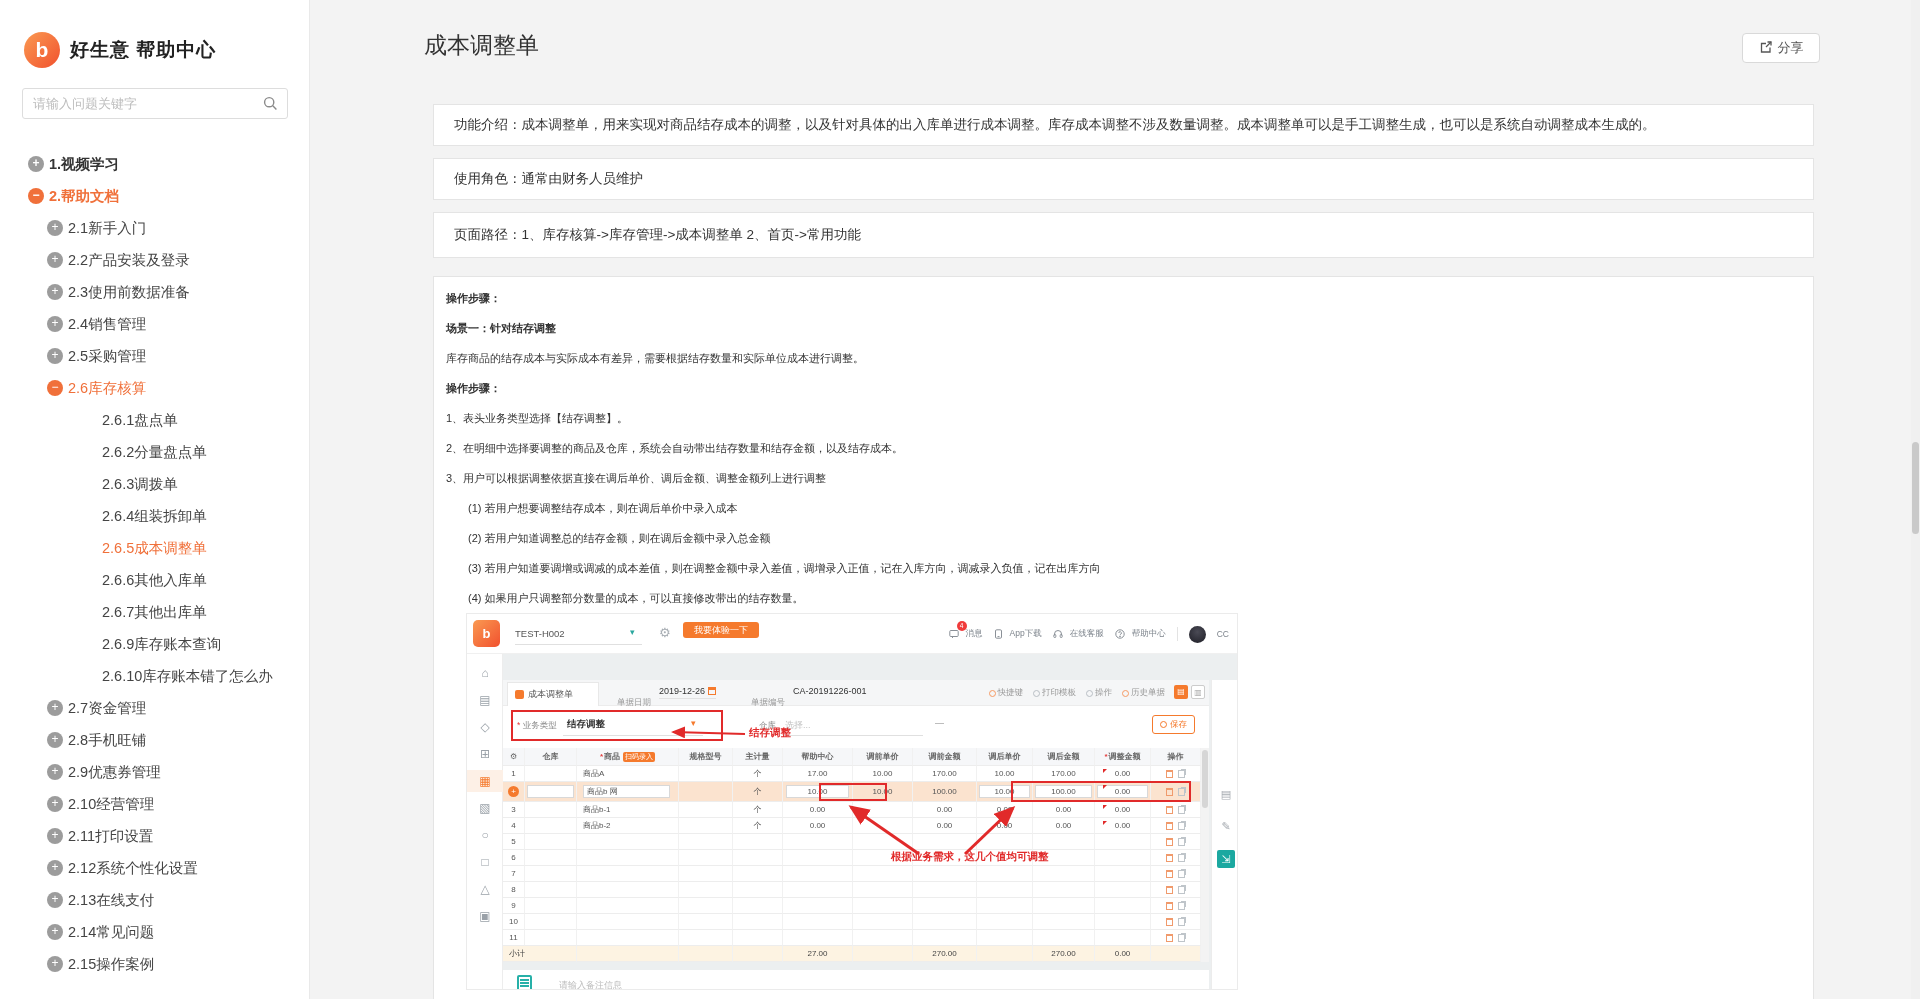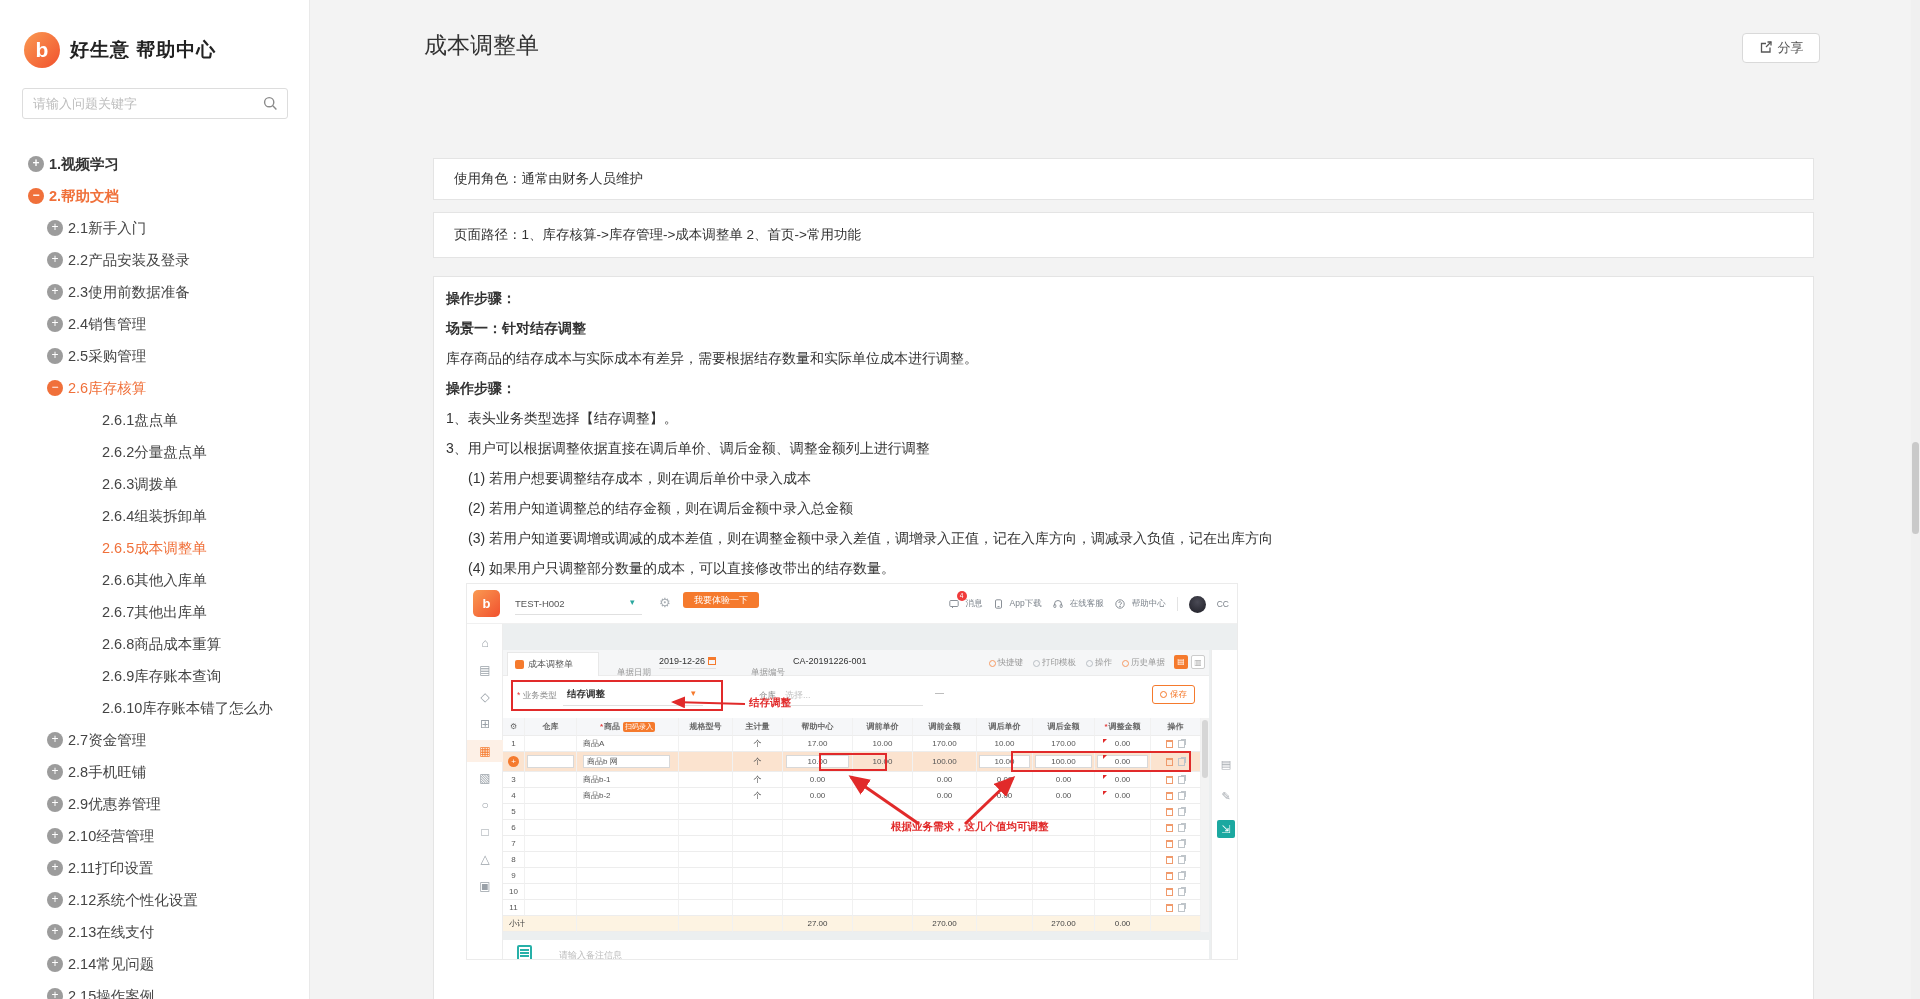--- a/index.html
+++ b/index.html
@@ -28,21 +28,21 @@
   .nav-item.active, .nav-item.active .lbl { color:#f0703a; }
 
   
   .main-title { position:absolute; left:424px; top:30px; font-size:23px; font-weight:400; color:#333; }
   .share-btn { position:absolute; left:1742px; top:33px; width:78px; height:30px; background:#fff; border:1px solid #d9d9d9; border-radius:4px; display:flex; align-items:center; justify-content:center; gap:5px; font-size:13px; color:#555; cursor:pointer; font-family:inherit; }
   .info-box { position:absolute; left:433px; width:1381px; background:#fff; border:1px solid #e4e4e4; display:flex; align-items:center; padding:0 20px; font-size:13.5px; color:#333; }
   .box1 { top:104px; height:42px; }
   .box2 { top:158px; height:42px;text-align:center; }
   .box3 { top:212px; height:46px; }
   .main-box { position:absolute; left:433px; top:276px; width:1381px; height:730px; background:#fff; border:1px solid #e4e4e4; padding:6px 12px 0; }
-  .main-box p { line-height:30px; font-size:14px; color:#333; }
+  .main-box p { line-height:30px; font-size:11px; color:#333; }
   .main-box p.bold { font-weight:bold; }
   .substeps p { margin-left:22px; }
 
   
   .app-shot { position:relative; margin:0 0 0 20px; width:772px; height:377px; background:#eceff0; border:1px solid #ebebeb; font-size:9px; color:#555; overflow:hidden; }
   .as-topbar { position:absolute; left:0; top:0; width:772px; height:40px; background:#fff; border-bottom:1px solid #f0f0f0; z-index:2; }
   .as-logo { position:absolute; left:6px; top:6px; width:27px; height:27px; border-radius:5px; background:linear-gradient(135deg,#fa9a52,#f1512e); color:#fff; font-weight:bold; font-size:13px; display:flex; align-items:center; justify-content:center; }
   .as-account { position:absolute; left:48px; top:14px; font-size:9.5px; color:#555; }
   .as-acct-line { position:absolute; left:48px; top:30px; width:127px; border-bottom:1px solid #e0e0e0; }
   .as-chevron { position:absolute; left:163px; top:13px; color:#2aa79f; font-size:9px; }
@@ -202,23 +202,20 @@
         <div class="nav-item lv3 active">
           <span class="lbl">2.6.5成本调整单</span>
         </div>
         <div class="nav-item lv3">
           <span class="lbl">2.6.6其他入库单</span>
         </div>
         <div class="nav-item lv3">
           <span class="lbl">2.6.7其他出库单</span>
         </div>
         <div class="nav-item lv3">
-          <span class="lbl">2.6.8商品成本重算</span>
-        </div>
-        <div class="nav-item lv3">
           <span class="lbl">2.6.9库存账本查询</span>
         </div>
         <div class="nav-item lv3">
           <span class="lbl">2.6.10库存账本错了怎么办</span>
         </div>
         <div class="nav-item lv2">
           <span class="toggle plus">+</span>
           <span class="lbl">2.7资金管理</span>
         </div>
         <div class="nav-item lv2">
@@ -261,34 +258,38 @@
     <span>
       <svg width="14" height="14" viewBox="0 0 14 14" fill="none" stroke="#555" stroke-width="1.3">
           <path d="M11 7.5v4.5H2.5V3.5H7"></path>
           <path d="M8.5 2h3.5v3.5"></path>
           <path d="M12 2L7 7"></path>
         </svg>
     </span>
     <span>分享</span>
   </button>
 
+  <div class="info-box box1">
+      <span>功能介绍：成本调整单，用来实现对商品结存成本的调整，以及针对具体的出入库单进行成本调整。库存成本调整不涉及数量调整。成本调整单可以是手工调整生成，也可以是系统自动调整成本生成的。</span>
+    </div>
   <div class="info-box box2">
       <span>使用角色：通常由财务人员维护</span>
     </div>
   <div class="info-box box3">
       <span>页面路径：1、库存核算-&gt;库存管理-&gt;成本调整单 2、首页-&gt;常用功能</span>
     </div>
 
   <div class="main-box">
     <p class="bold">操作步骤：</p>
     <p class="bold">场景一：针对结存调整</p>
     <p>库存商品的结存成本与实际成本有差异，需要根据结存数量和实际单位成本进行调整。</p>
     <p class="bold">操作步骤：</p>
     <div id="steps-list">
         <p>1、表头业务类型选择【结存调整】。</p>
+        <p>2、在明细中选择要调整的商品及仓库，系统会自动带出结存数量和结存金额，以及结存成本。</p>
         <p>3、用户可以根据调整依据直接在调后单价、调后金额、调整金额列上进行调整</p>
       </div>
     <div id="substeps-list" class="substeps">
         <p>(1) 若用户想要调整结存成本，则在调后单价中录入成本</p>
         <p>(2) 若用户知道调整总的结存金额，则在调后金额中录入总金额</p>
         <p>(3) 若用户知道要调增或调减的成本差值，则在调整金额中录入差值，调增录入正值，记在入库方向，调减录入负值，记在出库方向</p>
         <p>(4) 如果用户只调整部分数量的成本，可以直接修改带出的结存数量。</p>
       </div>
 
     <div class="app-shot">

